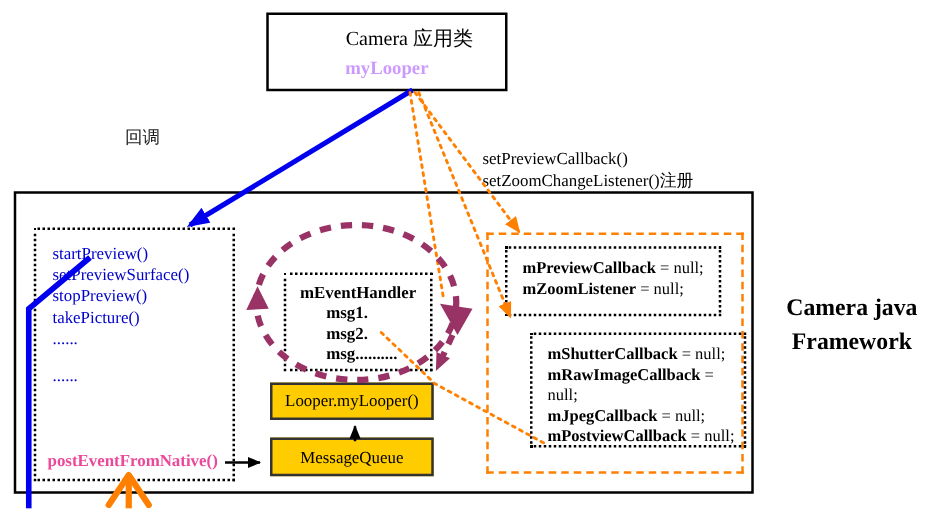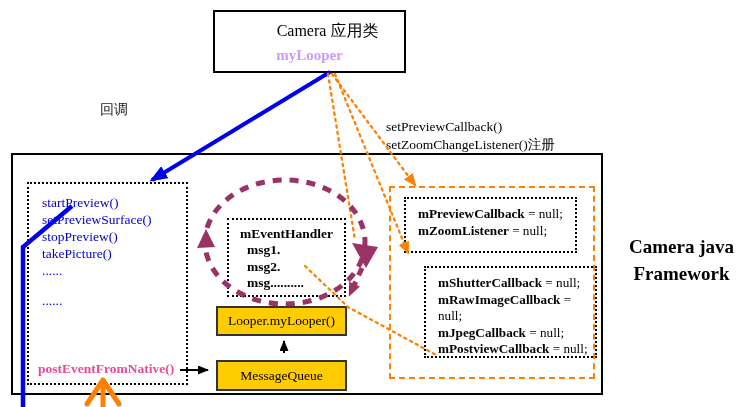--- a/index.html
+++ b/index.html
@@ -30,28 +30,28 @@
   }
   .api-list{margin:10px 0 0 13px;font-size:13.5px;line-height:17px;color:#0000CC;}
   .api-gap{height:13px;}
   .post-event{left:38px;top:361px;font-size:13.5px;font-weight:bold;color:#ec4899;}
   
   .handler-box{
     left:227px;top:218px;width:119px;height:79px;
     border:2px dotted #000;box-sizing:border-box;font-weight:bold;font-size:13.5px;
   }
   .handler-title{text-align:center;margin-top:6px;}
-  .handler-item{margin-left:18px;line-height:16.5px;}
+  .handler-item{margin-left:32px;line-height:16.5px;}
   
   .ybox{
     background:#FFCC00;border:2px solid #333;box-sizing:border-box;
     text-align:center;font-size:13.5px;
   }
   .looper-box{left:216px;top:306px;width:131px;height:30px;line-height:26px;}
-  .mq-box{left:216px;top:360px;width:131px;height:31px;line-height:27px;}
+  .mq-box{left:216px;top:350px;width:131px;height:31px;line-height:27px;}
   
   .orange-rect{left:389px;top:186px;width:206px;height:193px;border:2px dashed #FF8000;box-sizing:border-box;}
   .cb-box{border:2px dotted #000;box-sizing:border-box;font-size:13.2px;line-height:16.5px;}
   .cb-box1{left:404px;top:197px;width:173px;height:56px;padding:7px 0 0 12px;}
   .cb-box2{left:424px;top:266px;width:173px;height:92px;padding:7px 0 0 12px;}
   .cb-name{font-weight:bold;}
   
   .fw-label{
     left:612px;top:233px;width:139px;text-align:center;
     font-size:19px;font-weight:bold;line-height:27px;

